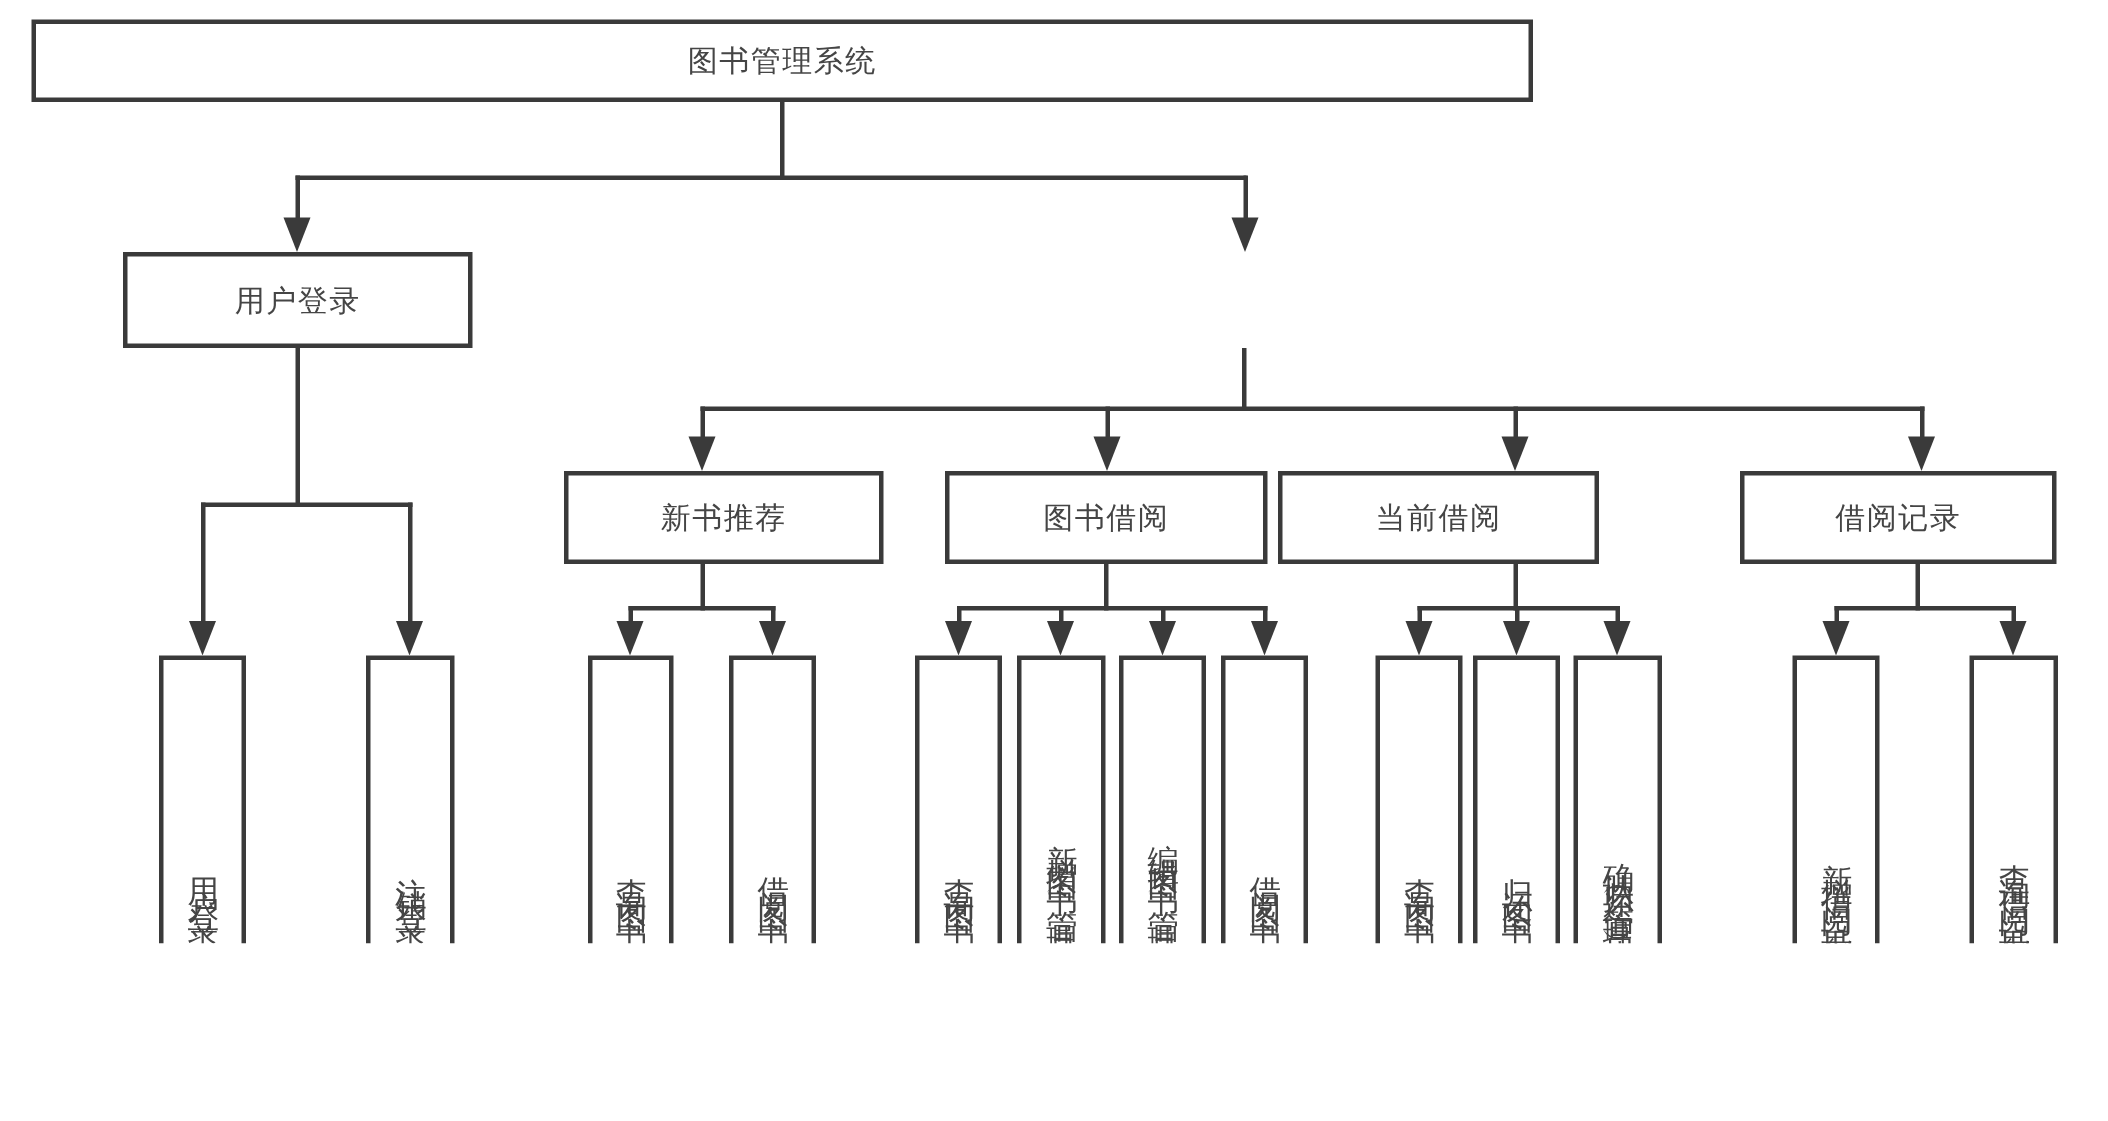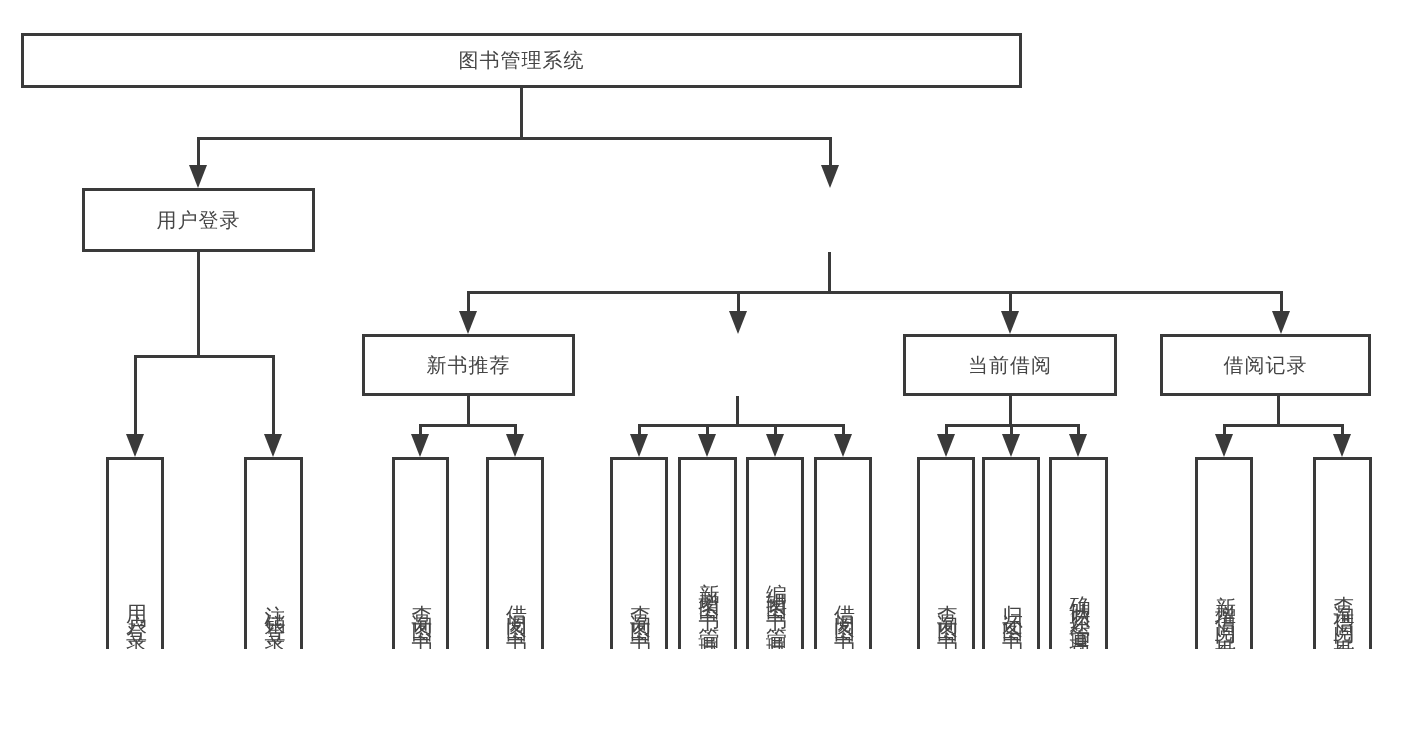--- a/index.html
+++ b/index.html
@@ -8,23 +8,22 @@
     --bg: #ffffff;
     --watermark: #c2c2c2;
   }
   * { margin: 0; padding: 0; box-sizing: border-box; }
   html, body { background: var(--bg); }
   .stage {
     position: relative;
     width: 1405px;
     height: 629px;
     background: var(--bg);
-    font-family: Liberation Mono, monospace;
+    font-family: Liberation Serif, serif;
     overflow: hidden;
-    margin-top: 20px;
   }
   .box {
     position: absolute;
     border: 3px solid var(--line);
     background: #fff;
     display: flex;
     align-items: center;
     justify-content: center;
   }
   .hlabel {
@@ -126,24 +125,27 @@
   <div class="arrow" style="left:1333px;top:414px"></div>
 
   <div class="box" style="left:21px;top:13px;width:1001px;height:55px">
     <span class="hlabel">图书管理系统</span>
   </div>
 
   <div class="box" style="left:82px;top:168px;width:233px;height:64px">
     <span class="hlabel">用户登录</span>
   </div>
 
-  <div class="box" style="left:362px;top:314px;width:213px;height:62px">
+  <div class="box" style="left:376px;top:314px;width:213px;height:62px">
     <span class="hlabel">新书推荐</span>
   </div>
-  <div class="box" style="left:903px;top:314px;width:214px;height:62px">
+  <div class="box" style="left:630px;top:314px;width:215px;height:62px">
+    <span class="hlabel">图书借阅</span>
+  </div>
+  <div class="box" style="left:852px;top:314px;width:214px;height:62px">
     <span class="hlabel">当前借阅</span>
   </div>
   <div class="box" style="left:1160px;top:314px;width:211px;height:62px">
     <span class="hlabel">借阅记录</span>
   </div>
 
   <div class="box" style="left:106px;top:437px;width:58px;height:298px">
     <span class="vlabel">用户登录</span>
   </div>
   <div class="box" style="left:244px;top:437px;width:59px;height:298px">

